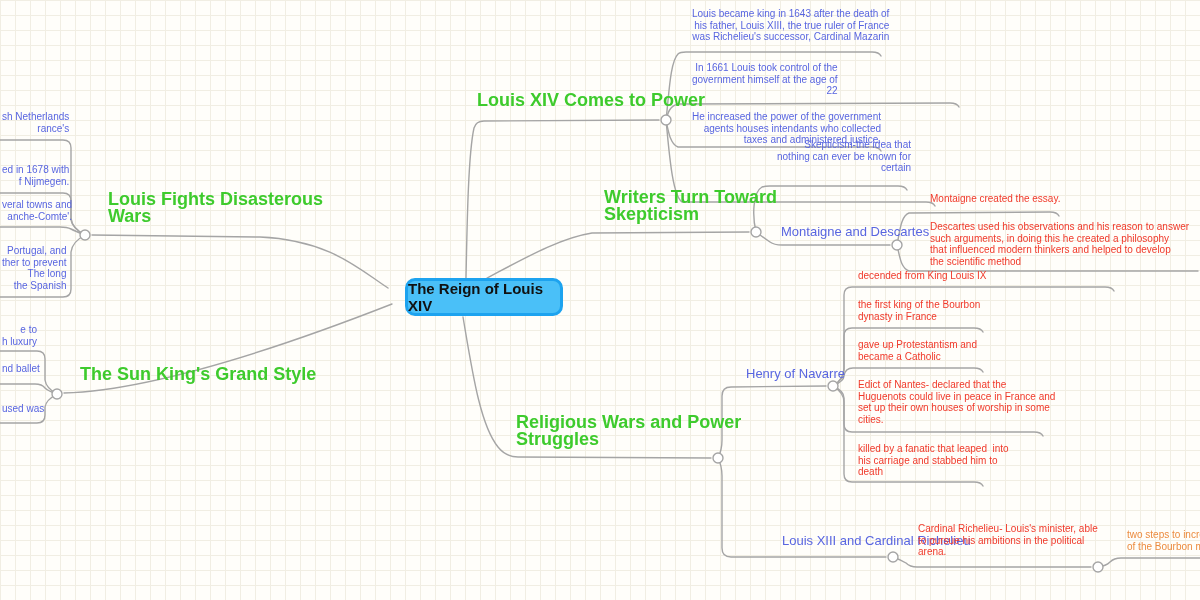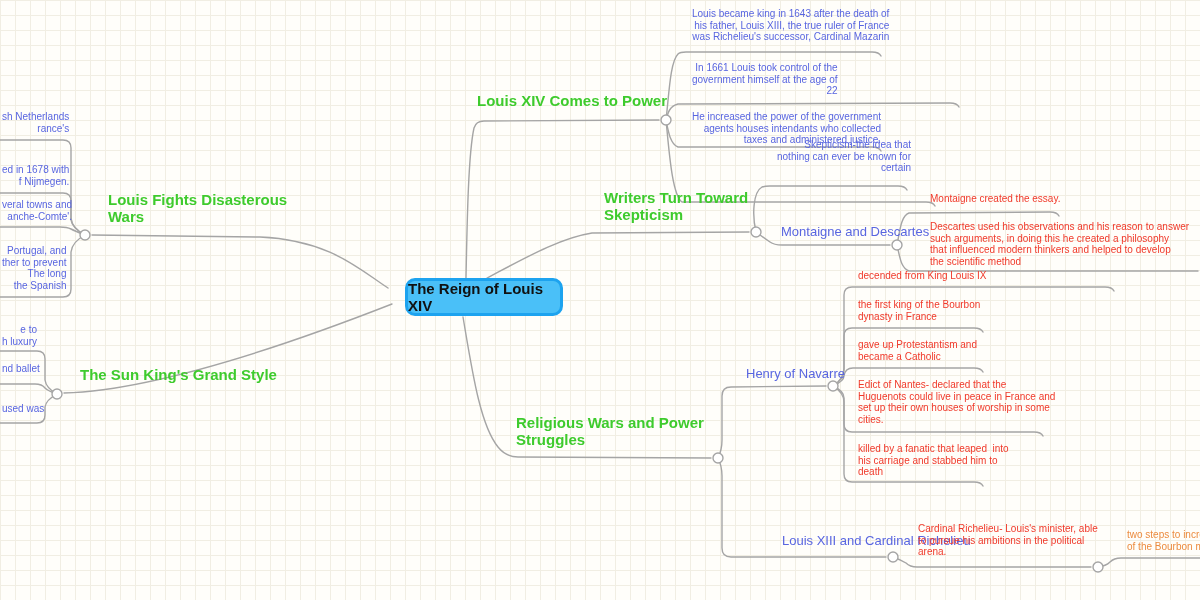--- a/index.html
+++ b/index.html
@@ -12,21 +12,21 @@
       linear-gradient(to right, var(--grid-line,#f1eee3) 1px, transparent 1px),
       linear-gradient(to bottom, var(--grid-line,#f1eee3) 1px, transparent 1px);
     background-size:15px 15px;
     font-family:"Liberation Sans", sans-serif;
   }
   svg.links{position:absolute;left:0;top:0;width:1200px;height:600px;}
   svg.links path{fill:none;stroke:var(--branch-line,#a5a5a5);stroke-width:1.4;stroke-linecap:round;}
   svg.links circle{fill:#ffffff;stroke:var(--branch-line,#a5a5a5);stroke-width:1.4;}
   .txt{position:absolute;white-space:pre;font-size:10px;line-height:11.5px;}
   .label{position:absolute;white-space:pre;font-size:13px;color:var(--blue,#5865e0);}
-  .h-green{position:absolute;white-space:pre;font-size:15px;font-weight:bold;line-height:17px;color:var(--green,#3ecb2d);}
+  .h-green{position:absolute;white-space:pre;font-size:18px;font-weight:bold;line-height:17px;color:var(--green,#3ecb2d);}
   .blue{color:var(--blue,#5865e0);text-align:right;}
   .red{color:var(--red,#f0392a);}
   .orange{color:var(--orange,#ec8b3f);}
   .center-node{
     position:absolute;left:386px;top:278px;width:152px;height:32px;
     background:var(--node-fill,#4ac0f8);
     border:3px solid var(--node-border,#1da3ef);
     border-radius:10px;
     display:flex;align-items:center;justify-content:center;
     font-size:15px;font-weight:bold;color:var(--node-text,#111);margin-left:19px;

